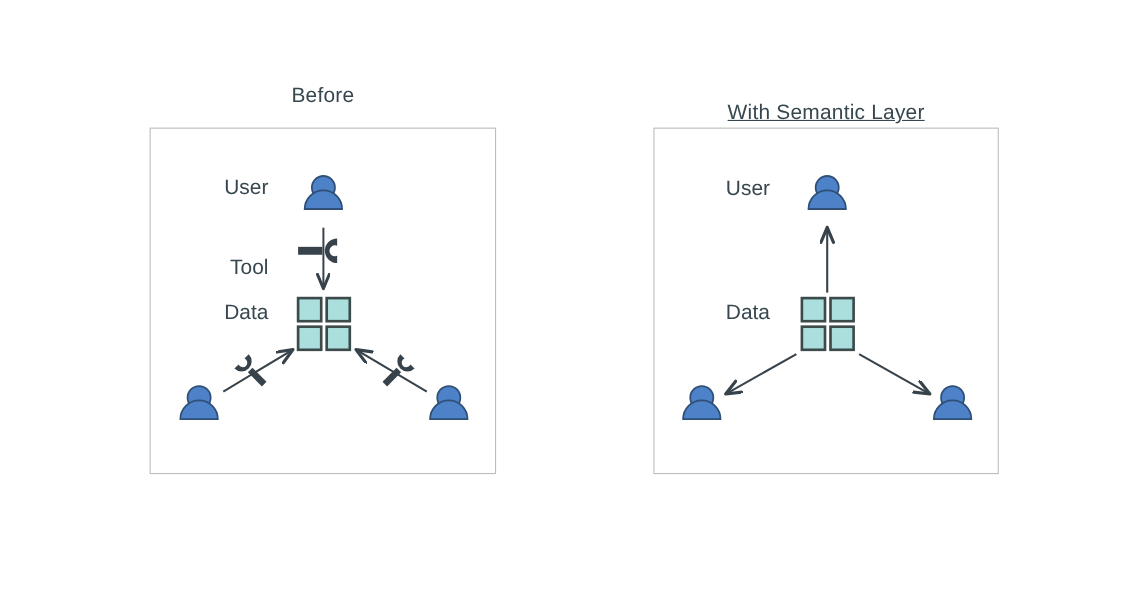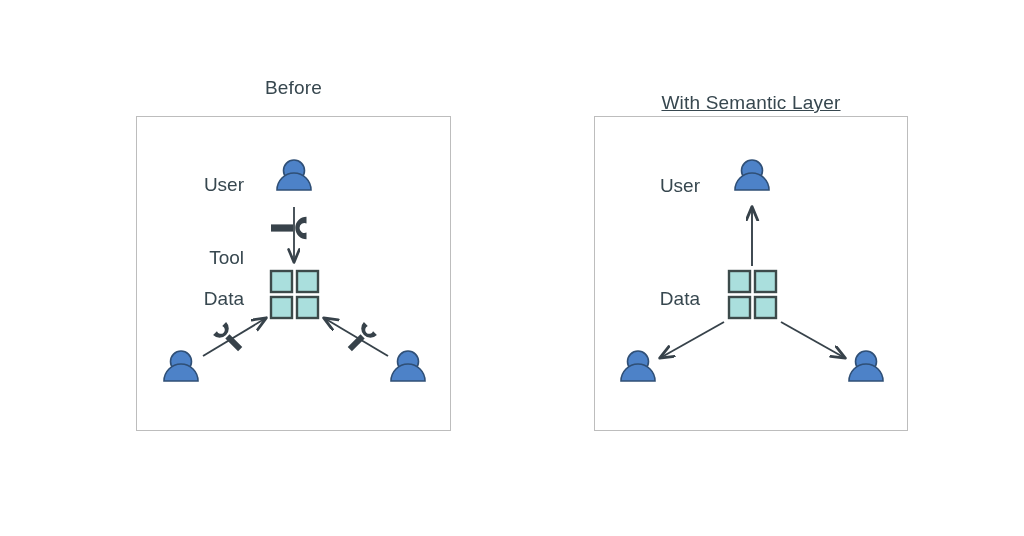--- a/index.html
+++ b/index.html
@@ -39,21 +39,20 @@
   }
   #panel-before { left: 136px; top: 116px; width: 315px; height: 315px; }
   #panel-after  { left: 594px; top: 116px; width: 314px; height: 315px; }
 
   .row-label {
     position: absolute;
     font-size: 19px;
     color: #37474F;
     white-space: nowrap;
     text-align: right;
-    margin-top: 14px;
   }
 
   svg.art {
     position: absolute;
     left: 0; top: 0;
     width: 1024px;
     height: 536px;
     pointer-events: none;
   }
 </style>

